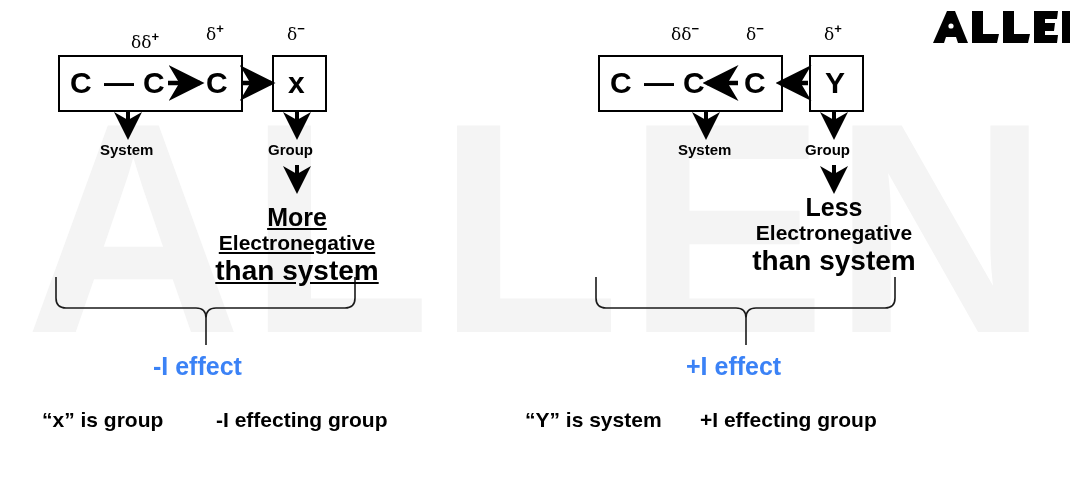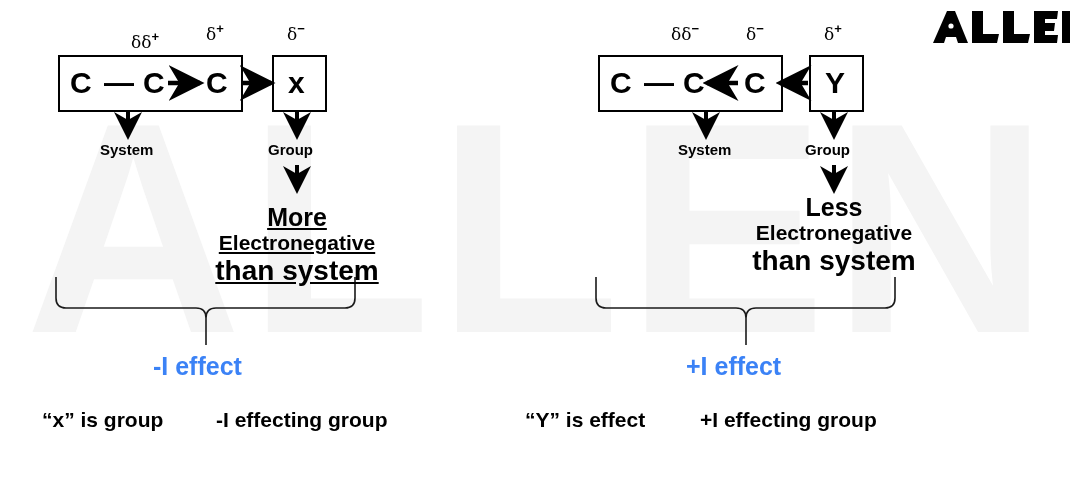--- a/index.html
+++ b/index.html
@@ -256,16 +256,16 @@
   <div class="smalllabel" style="left:805px; top:141px;">Group</div>
 
   <div class="biglabel" style="left:694px; top:193px; width:280px;">
     <span class="l1">Less</span>
     <span class="l2">Electronegative</span>
     <span class="l3">than system</span>
   </div>
 
   <div class="effectlabel" style="left:686px; top:352px;">+I effect</div>
 
-  <div class="footline" style="left:525px; top:408px;">“Y” is effect</div>
+  <div class="footline" style="left:525px; top:408px;">“Y” is system</div>
   <div class="footline" style="left:700px; top:408px;">+I  effecting group</div>
 
 </div>
 
 </body></html>

